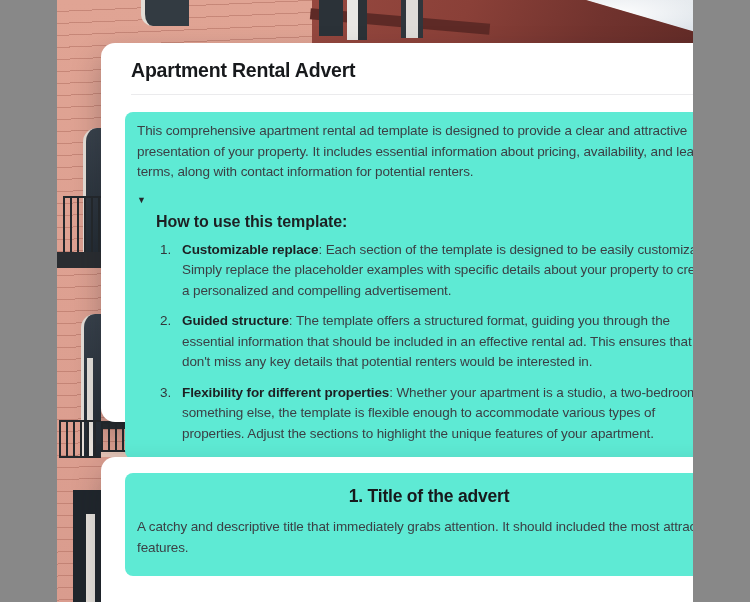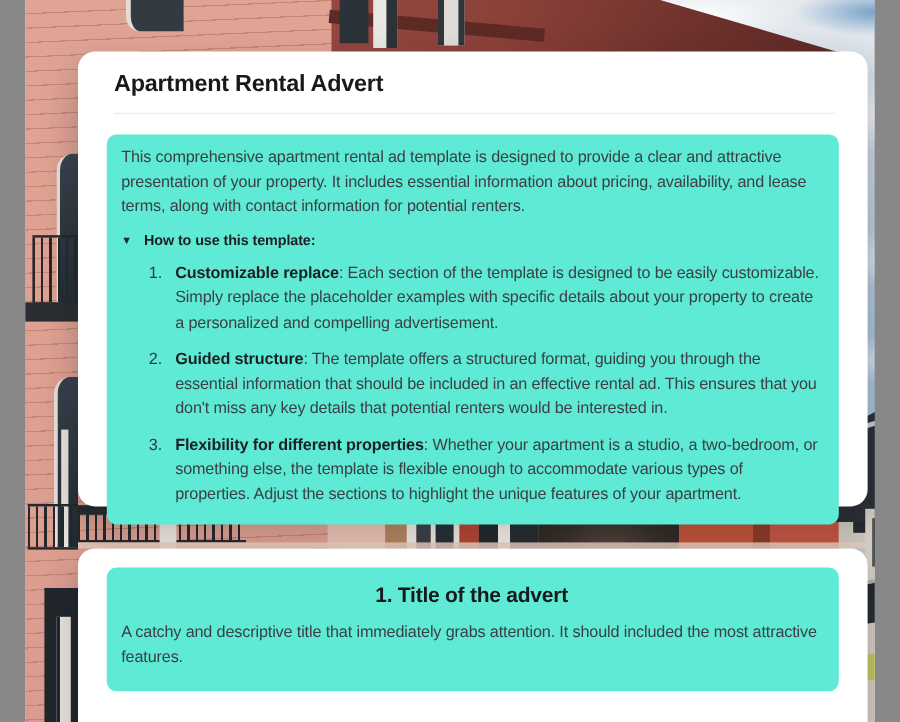--- a/index.html
+++ b/index.html
@@ -1,18 +1,18 @@
 <!DOCTYPE html>
 <html><head>
 <meta charset="utf-8">
 <style>
   * { margin:0; padding:0; box-sizing:border-box; }
   html,body { background:#888; }
   .stage {
-    position:relative; width:708px; height:602px; overflow:hidden;
+    position:relative; width:636px; height:602px; overflow:hidden;
     font-family:"Liberation Sans", sans-serif; margin:0 auto;
   }
   .stage [data-interactable] { }
   .abs { position:absolute; }
 
   
   .sky { inset:0; background:linear-gradient(182deg,#e7ebef 0%,#ccd7e2 18%,#a7c1d9 48%,#b7c9d7 78%,#c2cdd6 100%); }
   .sky-blue-patch { left:610px; top:0; width:140px; height:34px;
     background:radial-gradient(ellipse 90px 26px at 70% 30%, #79a3c9 0%, rgba(121,163,201,0) 75%); }
   .clouds { inset:0;
@@ -105,21 +105,21 @@
                 letter-spacing:-.2px; margin:0 6px 13px 6px; }
   .divider { height:1px; background:#ebebed; margin:0 3px 17px 6px; }
 
   .graybox { background:#5eead4; border-radius:8px; padding:9px 14px 15px 12px; }
   .gb2 { padding:12px 14px 10px 12px; }
 
   .body-text { font-size:13.5px; line-height:20.5px; letter-spacing:-.12px; color:#3b4045; }
   .intro { margin-bottom:7px; }
   .toggle-row { display:flex; align-items:flex-start; margin-bottom:8px; cursor:pointer; }
   .tri { width:19px; min-width:19px; font-size:9px; line-height:20px; color:#26292d; }
-  .toggle-label { font-size:12px; line-height:20px; font-weight:700; color:#1d2023; letter-spacing:-.1px; }
+  .toggle-label { font-size:16px; line-height:20px; font-weight:700; color:#1d2023; letter-spacing:-.1px;margin-top:22px; }
 
   .num-list { list-style:none; }
   .num-list li { display:flex; padding-left:23px; margin-bottom:10px; }
   .num-list li:last-child { margin-bottom:0; }
   .li-num { width:22px; min-width:22px; color:#33373b; }
   .li-bold { font-weight:700; color:#1d2023; }
 
   .section-heading { font-size:17.5px; line-height:22px; font-weight:700; color:#17191c;
                      letter-spacing:-.2px; margin-bottom:10px;text-align:center; }
   .gb2 .body-text { margin-bottom:8px; }

